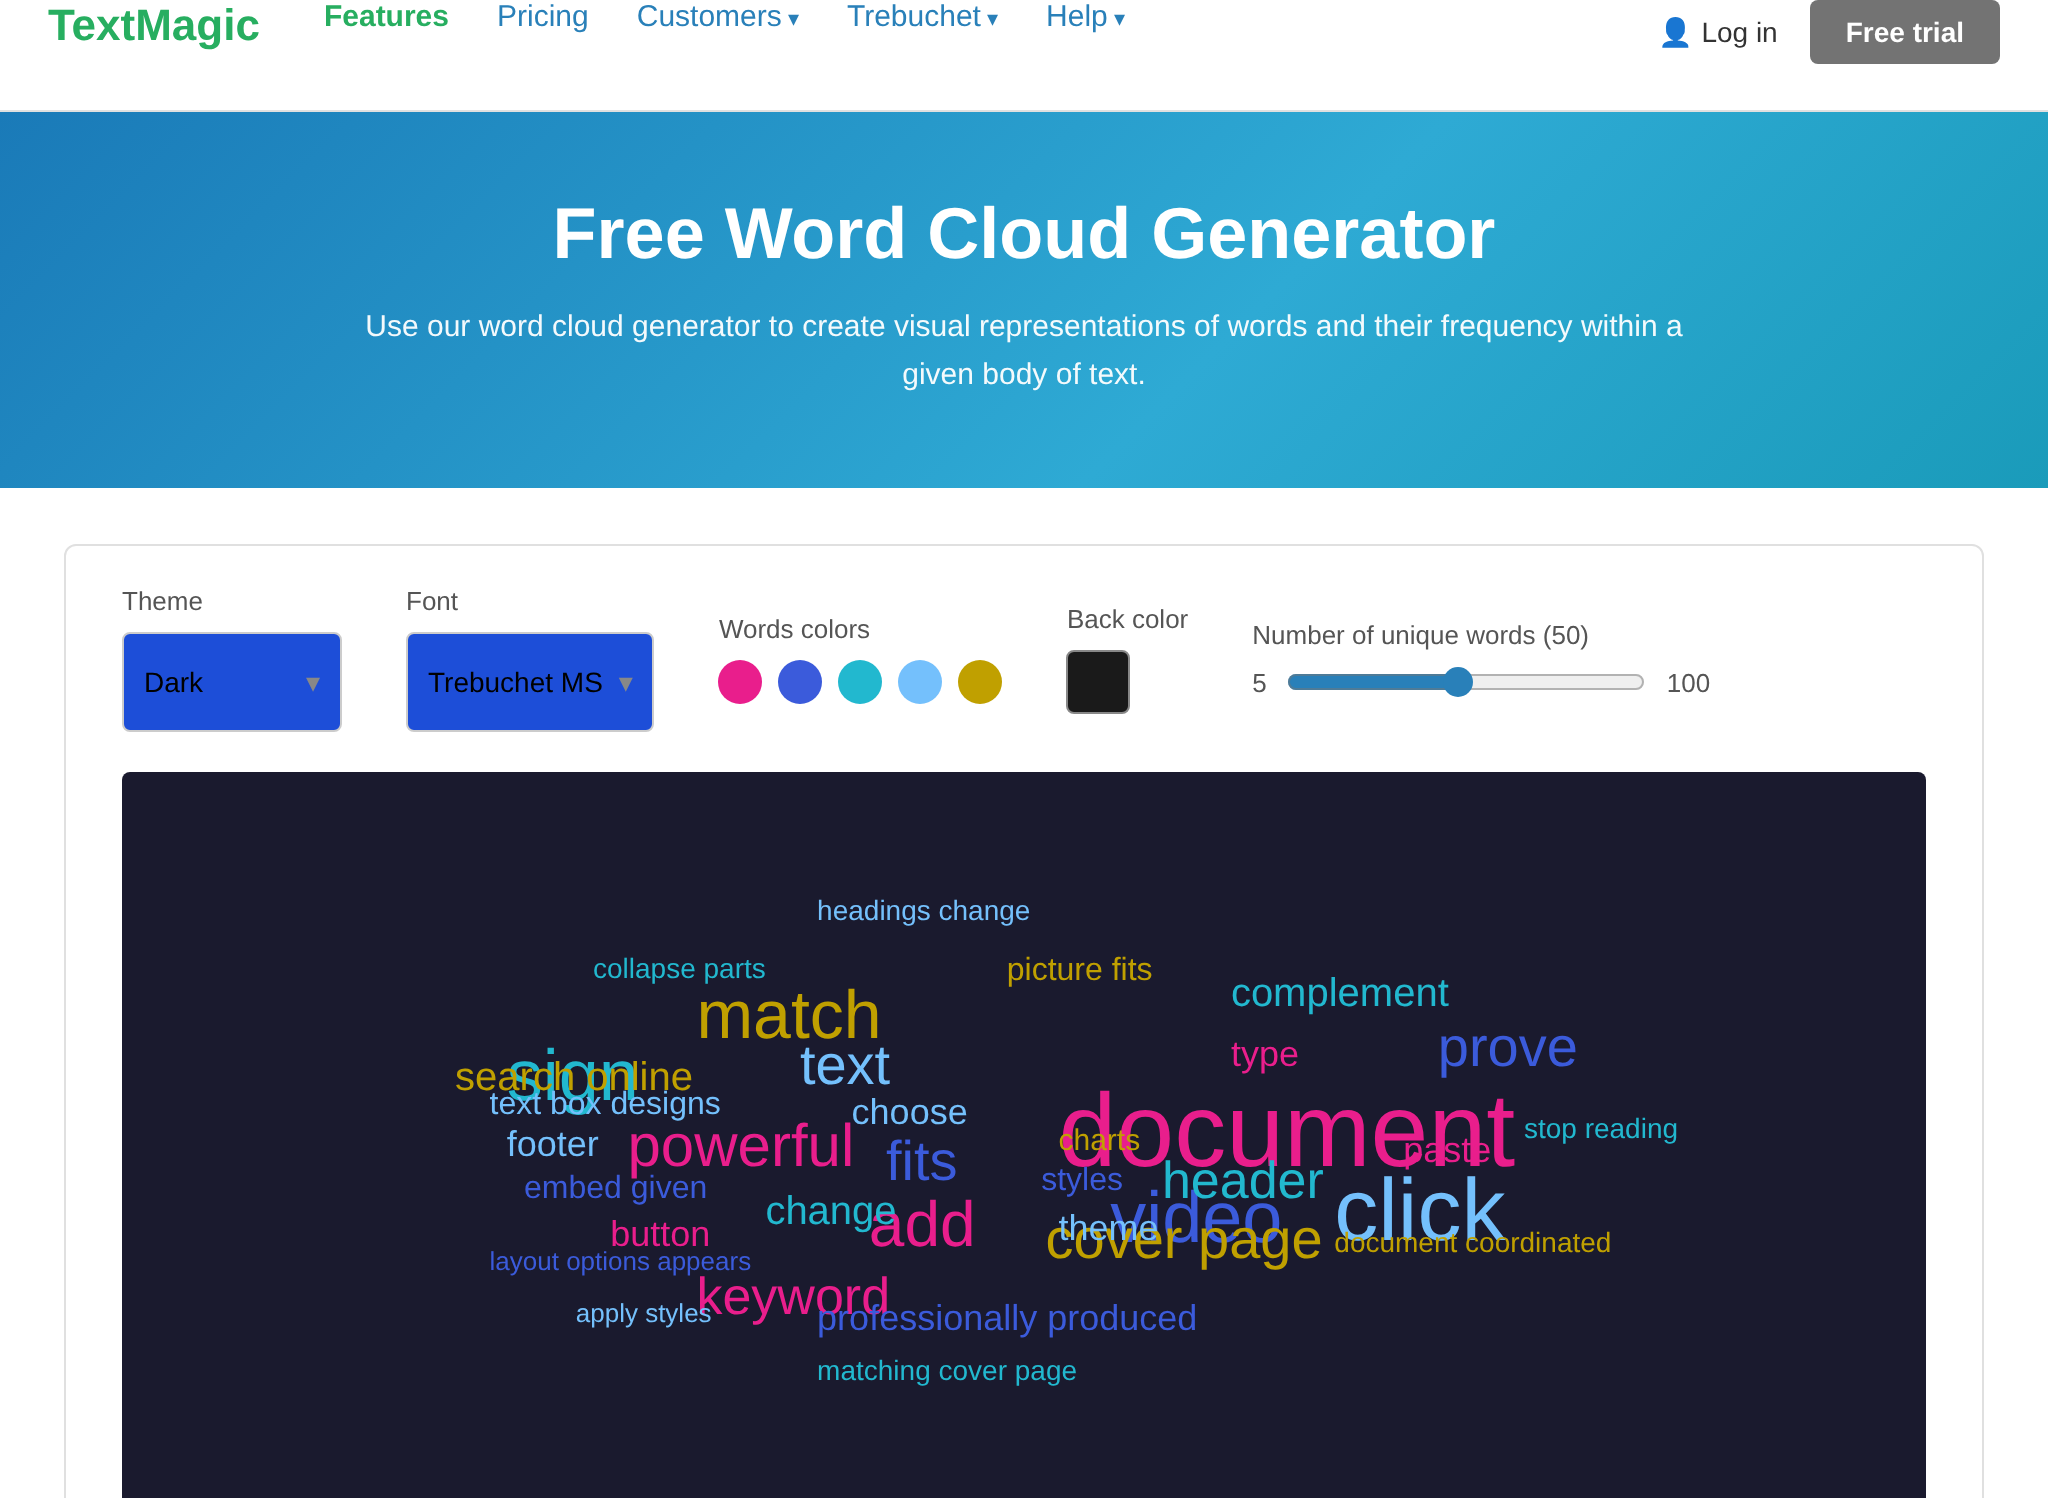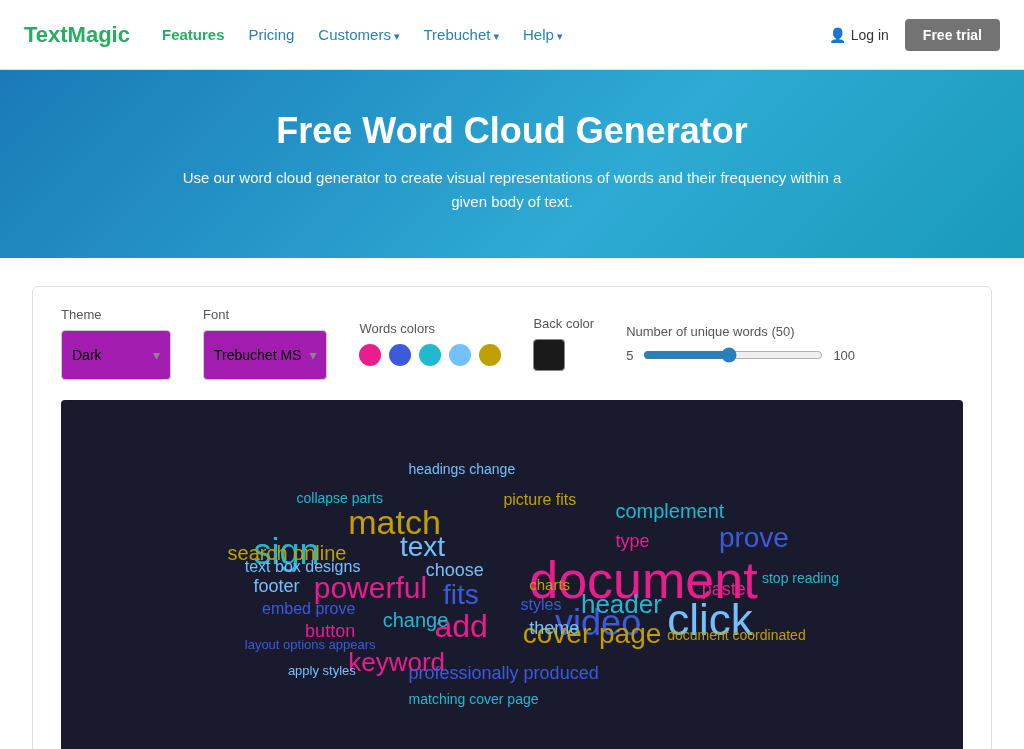--- a/index.html
+++ b/index.html
@@ -1,23 +1,23 @@
 <!DOCTYPE html>
 <html><head>
   <meta charset="utf-8">
   <style>
     * { box-sizing: border-box; margin: 0; padding: 0; }
     body { font-family: Arial, sans-serif; background: #fff; }
 
     
     nav {
       display: flex;
-      align-items: center;
+      align-items: flex-start;
       padding: 0 24px;
-      height: 70px;
+      height: 56px;
       border-bottom: 1px solid #e0e0e0;
       background: #fff;
     }
     .nav-logo {
       font-size: 22px;
       font-weight: bold;
       color: #222;
       margin-right: 32px;
       white-space: nowrap;
     }
@@ -101,21 +101,21 @@
       color: #555;
       margin-bottom: 8px;
     }
     .control-select {
       display: flex;
       align-items: center;
       border: 1px solid #ccc;
       border-radius: 4px;
       padding: 16px 10px;
       font-size: 14px;
-      background: #a21caf;
+      background: #1d4ed8;
       cursor: pointer;
       gap: 8px;
       min-width: 110px;
     }
     .control-select::after { content: '▾'; color: #888; margin-left: auto; }
 
     .color-dots {
       display: flex;
       gap: 8px;
       align-items: center;
@@ -256,21 +256,21 @@
         <span class="wc-word" style="font-size: 18px; color: rgb(59, 91, 219); top: 73%; left: 38%;">professionally produced</span>
         <span class="wc-word" style="font-size: 20px; color: rgb(192, 160, 0); top: 35%; left: 17%;">search online</span>
         <span class="wc-word" style="font-size: 16px; color: rgb(116, 192, 252); top: 40%; left: 19%;">text box designs</span>
         <span class="wc-word" style="font-size: 20px; color: rgb(34, 184, 207); top: 22%; left: 62%;">complement</span>
         <span class="wc-word" style="font-size: 28px; color: rgb(59, 91, 219); top: 29%; left: 74%;">prove</span>
         <span class="wc-word" style="font-size: 18px; color: rgb(233, 30, 140); top: 32%; left: 62%;">type</span>
         <span class="wc-word" style="font-size: 16px; color: rgb(192, 160, 0); top: 19%; left: 49%;">picture fits</span>
         <span class="wc-word" style="font-size: 14px; color: rgb(116, 192, 252); top: 10%; left: 38%;">headings change</span>
         <span class="wc-word" style="font-size: 14px; color: rgb(34, 184, 207); top: 19%; left: 25%;">collapse parts</span>
         <span class="wc-word" style="font-size: 18px; color: rgb(116, 192, 252); top: 46%; left: 20%;">footer</span>
-        <span class="wc-word" style="font-size: 16px; color: rgb(59, 91, 219); top: 53%; left: 21%;">embed prove</span>
+        <span class="wc-word" style="font-size: 16px; color: rgb(59, 91, 219); top: 53%; left: 21%;">embed given</span>
         <span class="wc-word" style="font-size: 18px; color: rgb(233, 30, 140); top: 60%; left: 26%;">button</span>
         <span class="wc-word" style="font-size: 20px; color: rgb(34, 184, 207); top: 56%; left: 35%;">change</span>
         <span class="wc-word" style="font-size: 18px; color: rgb(116, 192, 252); top: 41%; left: 40%;">choose</span>
         <span class="wc-word" style="font-size: 15px; color: rgb(192, 160, 0); top: 46%; left: 52%;">charts</span>
         <span class="wc-word" style="font-size: 16px; color: rgb(59, 91, 219); top: 52%; left: 51%;">styles</span>
         <span class="wc-word" style="font-size: 18px; color: rgb(116, 192, 252); top: 59%; left: 52%;">theme</span>
         <span class="wc-word" style="font-size: 18px; color: rgb(233, 30, 140); top: 47%; left: 72%;">paste</span>
         <span class="wc-word" style="font-size: 14px; color: rgb(34, 184, 207); top: 44%; left: 79%;">stop reading</span>
         <span class="wc-word" style="font-size: 14px; color: rgb(192, 160, 0); top: 62%; left: 68%;">document coordinated</span>
         <span class="wc-word" style="font-size: 13px; color: rgb(59, 91, 219); top: 65%; left: 19%;">layout options appears</span>

